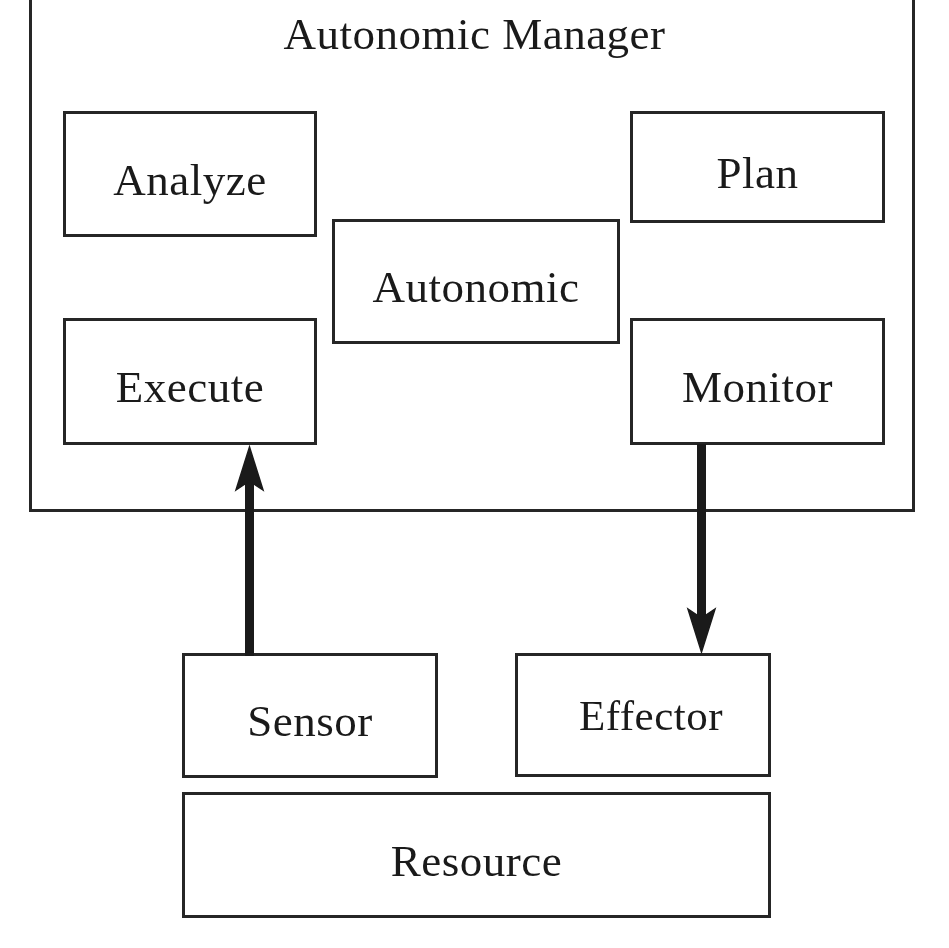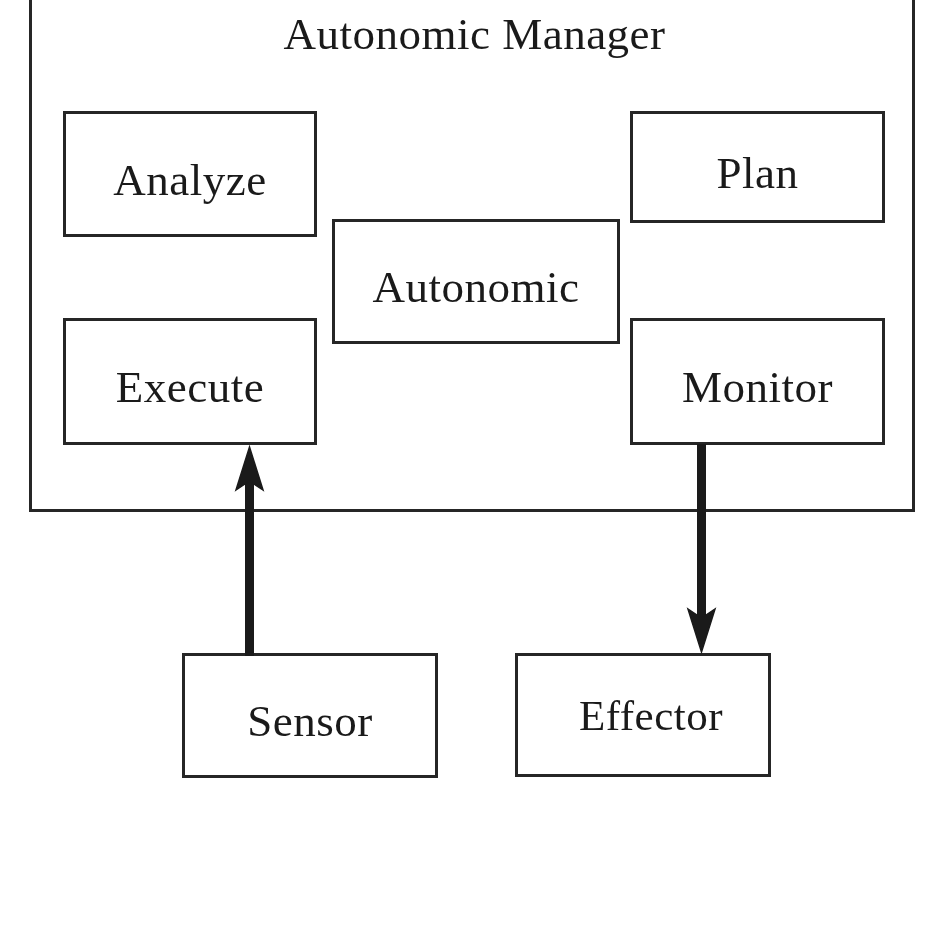--- a/index.html
+++ b/index.html
@@ -102,20 +102,23 @@
   </div>
 
   <div class="node" id="node-sensor">
     <span class="node-label fs-45">Sensor</span>
   </div>
 
   <div class="node" id="node-effector">
     <span class="node-label fs-43">Effector</span>
   </div>
 
+  <div class="node" id="node-resource">
+    <span class="node-label fs-45">Resource</span>
+  </div>
 
   <svg class="arrow-layer" viewBox="0 0 949 948">
 
     <g>
       <line x1="249.5" y1="656" x2="249.5" y2="482" stroke="#1a1a1a" stroke-width="9"></line>
       <path d="M 249.5 447 L 263 490 L 249.5 481 L 236 490 Z" fill="#1a1a1a" stroke="#1a1a1a" stroke-width="1.5" stroke-linejoin="miter"></path>
     </g>
 
     <g>
       <line x1="701.5" y1="444" x2="701.5" y2="618" stroke="#1a1a1a" stroke-width="9"></line>

